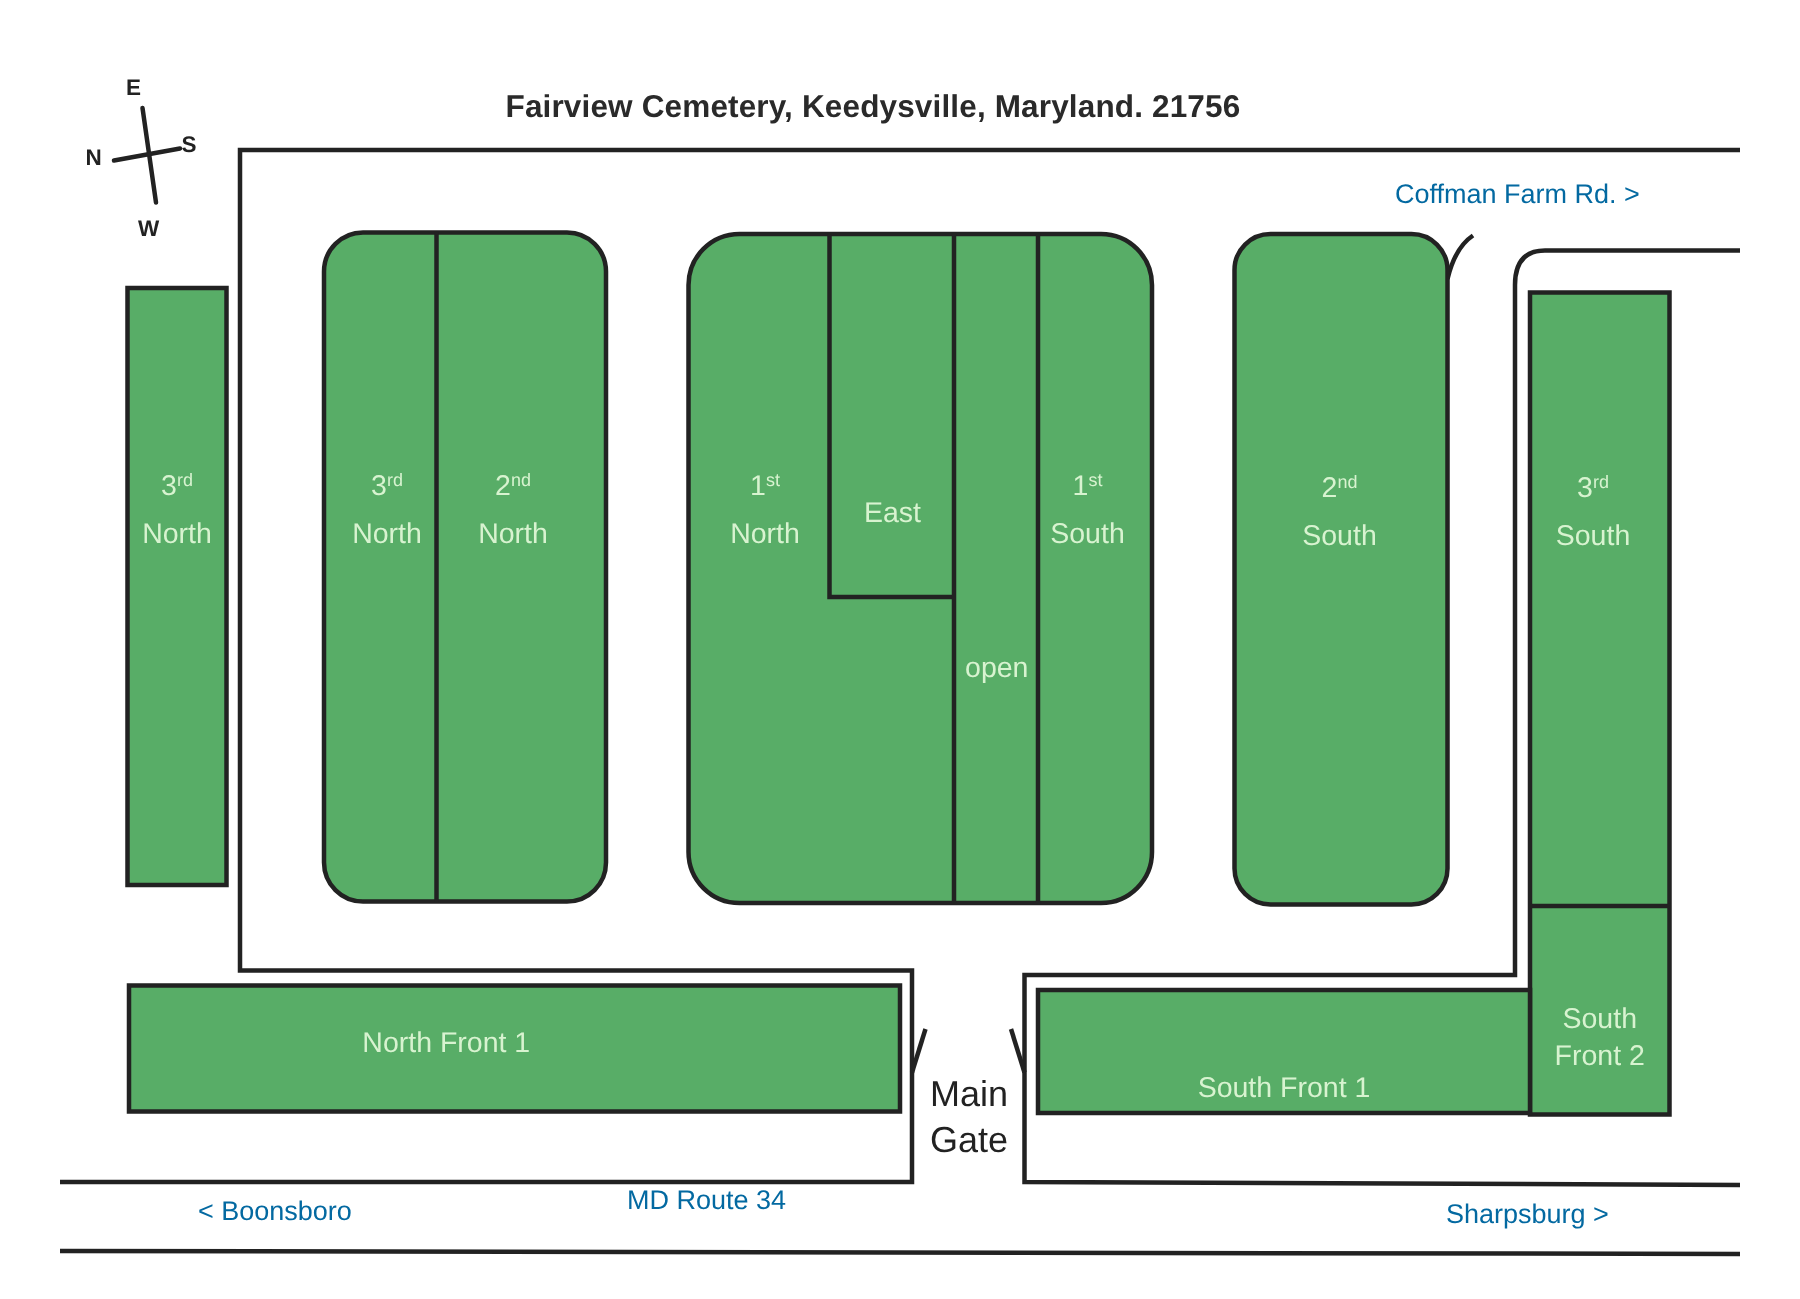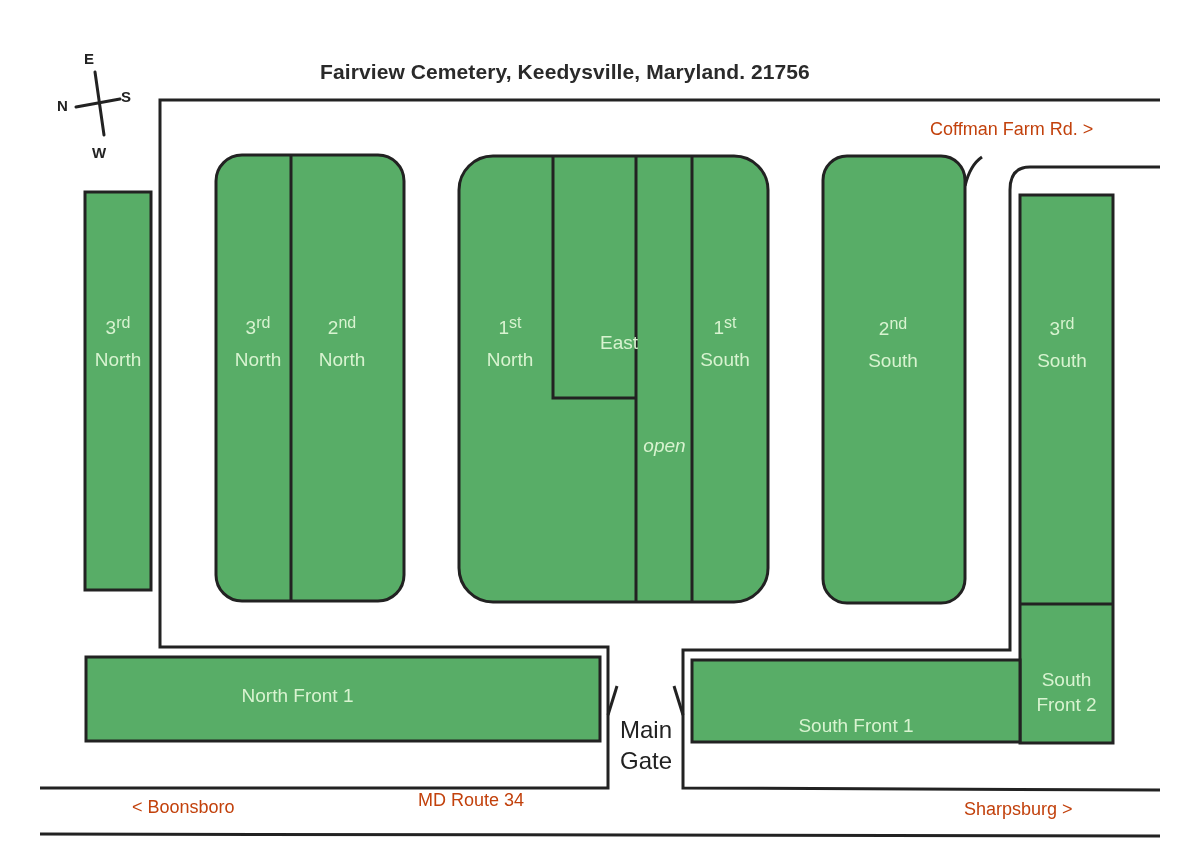--- a/index.html
+++ b/index.html
@@ -1,24 +1,24 @@
 <!DOCTYPE html>
 <html><head>
   <meta charset="utf-8">
   <style>
     html, body { margin: 0; padding: 0; background: #ffffff; }
     body { width: 1200px; height: 866px; position: relative; overflow: hidden; font-family: "Liberation Sans", sans-serif; }
     svg.map { position: absolute; left: 0; top: 0; }
     .abs { position: absolute; }
-    .title { left: 320px; top: 60px; font-size: 21px; font-weight: bold; color: #2a2a2a; white-space: nowrap; letter-spacing: 0.1px; }
+    .title { left: 337px; top: 60px; font-size: 21px; font-weight: bold; color: #2a2a2a; white-space: nowrap; letter-spacing: 0.1px; }
     .compass-letter { font-size: 15px; font-weight: bold; color: #222; }
-    .road-label { font-size: 18px; color: #c2410c; white-space: nowrap; }
+    .road-label { font-size: 18px; color: #0369a1; white-space: nowrap; }
     .plot-label { color: #d8f3d0; font-size: 19px; text-align: center; line-height: 1.35; position: absolute; white-space: nowrap; }
     .plot-label .ord { display: block; font-size: 19px; margin-bottom: 6px; }
-    .plot-label sup { font-size: 16px; vertical-align: 6px; }
+    .plot-label sup { font-size: 12px; vertical-align: 6px; }
     .gate-label { font-size: 24px; color: #222; text-align: center; line-height: 1.3; }
   </style>
 </head>
 <body>
 
 <svg class="map" width="1200" height="866" viewBox="0 0 1200 866">
 
   <g stroke="#222" stroke-width="3" stroke-linecap="round">
     <line x1="95" y1="72" x2="104" y2="135"></line>
     <line x1="76" y1="107" x2="120" y2="99"></line>
@@ -91,25 +91,25 @@
 <div class="plot-label" style="left:304px; top:312px; width:76px;">
   <span class="ord"><span>2</span><sup>nd</sup></span>
   <span>North</span>
 </div>
 
 <div class="plot-label" style="left:476px; top:312px; width:68px;">
   <span class="ord"><span>1</span><sup>st</sup></span>
   <span>North</span>
 </div>
 
-<div class="plot-label" style="left:556px; top:330px; width:78px;padding-left:24px;">
+<div class="plot-label" style="left:556px; top:330px; width:78px;">
   <span>East</span>
 </div>
 
-<div class="plot-label" style="left:637px; top:433px; width:55px;font-style:italic;">
+<div class="plot-label" style="left:637px; top:433px; width:55px;">
   <span>open</span>
 </div>
 
 <div class="plot-label" style="left:692px; top:312px; width:66px;">
   <span class="ord"><span>1</span><sup>st</sup></span>
   <span>South</span>
 </div>
 
 <div class="plot-label" style="left:853px; top:313px; width:80px;">
   <span class="ord"><span>2</span><sup>nd</sup></span>

